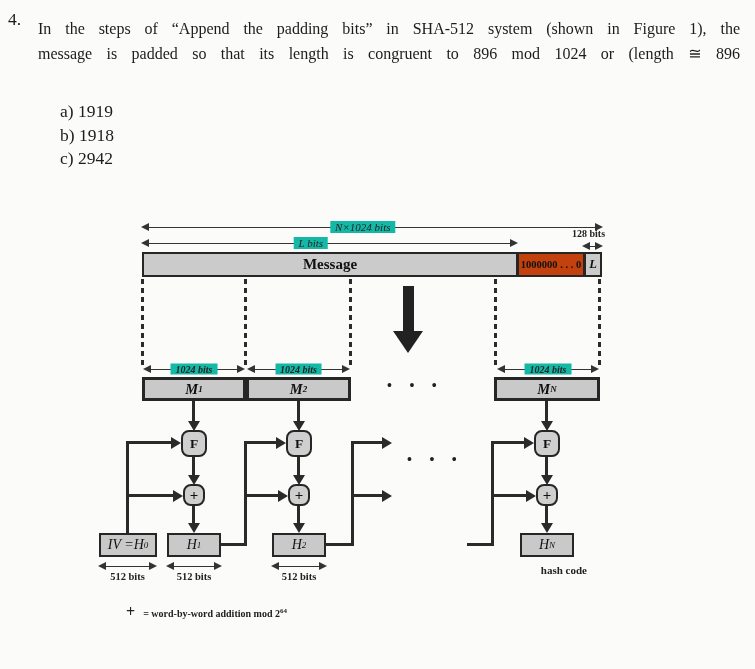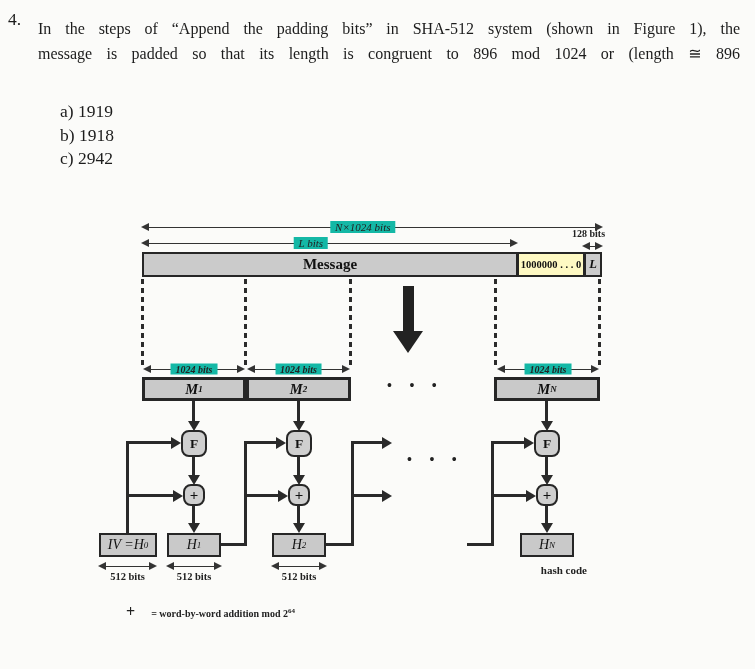--- a/index.html
+++ b/index.html
@@ -42,21 +42,21 @@
   .dash{position:absolute;top:279px;height:88px;width:3px;background:repeating-linear-gradient(180deg,#2b2b2b 0 5px,transparent 5px 9px);}
   .dots{position:absolute;font-weight:bold;font-size:14px;letter-spacing:7px;color:#222;}
 
   
   .bigshaft{position:absolute;left:403px;top:286px;width:11px;height:45px;background:#222;}
   .bighead{position:absolute;left:393px;top:331px;width:0;height:0;border-left:15px solid transparent;border-right:15px solid transparent;border-top:22px solid #222;}
 
   .smalltxt{position:absolute;font-weight:bold;font-size:10px;color:#222;white-space:nowrap;}
   .legend{position:absolute;left:126px;top:603px;font-weight:bold;color:#222;}
   .legend .pl{font-size:16px;}
-  .legend .tx{font-size:10px;margin-left:16px;}
+  .legend .tx{font-size:10px;margin-left:8px;}
   .caption{position:absolute;left:0;top:636px;width:755px;text-align:center;font-size:17.5px;color:#161616;}
 </style>
 </head>
 <body>
 
 <div id="page">
 
   <span class="qnum">4.</span>
   <div class="qtext">
     <div class="qline"><span>In the steps of “Append the padding bits” in SHA-512 system (shown in Figure 1), the</span></div>
@@ -81,21 +81,21 @@
   <div class="marrow" style="left:142px;top:243px;width:375px">
     <i class="ln"></i>
       <i class="ah al"></i>
       <i class="ah ar"></i>
     <span class="albl it" style="left:45%">L bits</span>
   </div>
 
   <div class="bar" style="left:142px;width:376px;font-weight:bold;font-size:15px">
       <span>Message</span>
     </div>
-  <div class="bar" style="left:517px;width:68px;background:#fef9c3;font-weight:bold;font-size:10.5px">
+  <div class="bar" style="left:517px;width:68px;background:#c2410c;font-weight:bold;font-size:10.5px">
       <span>1000000 . . . 0</span>
     </div>
   <div class="bar" style="left:584px;width:18px;font-weight:bold;font-style:italic;font-size:12.5px">
       <span>L</span>
     </div>
 
   <div class="dash" style="left:141px"></div>
   <div class="dash" style="left:244px"></div>
   <div class="dash" style="left:349px"></div>
   <div class="dash" style="left:494px"></div>

